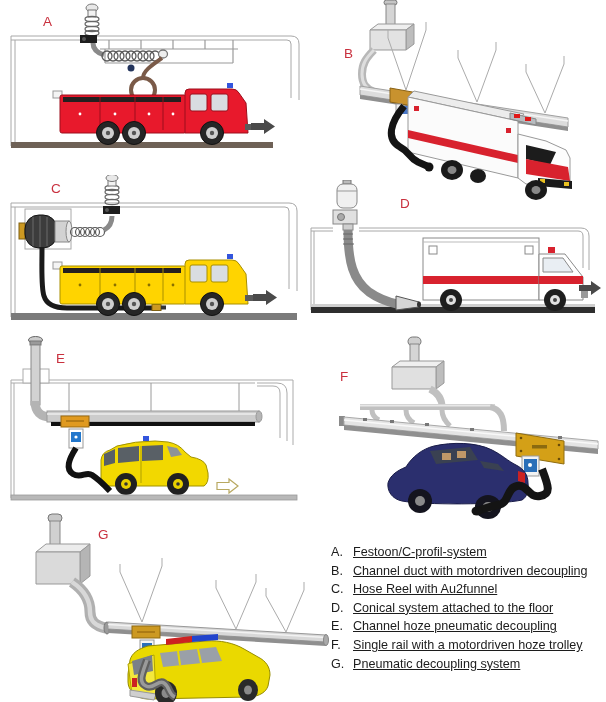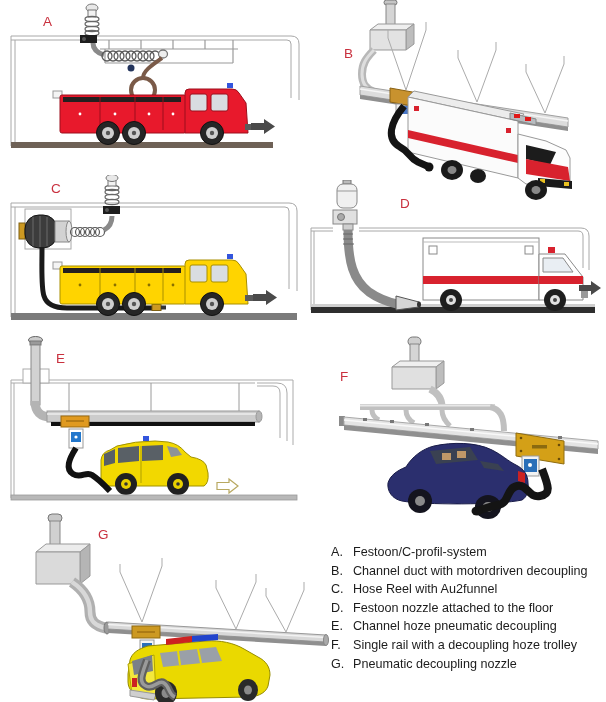--- a/index.html
+++ b/index.html
@@ -5,21 +5,21 @@
   html,body{margin:0;padding:0;background:#ffffff;}
   #stage{position:relative;width:606px;height:702px;background:#ffffff;overflow:hidden;
          font-family:"Liberation Sans",sans-serif;}
   .panel{position:absolute;}
   .panel-letter{position:absolute;color:#c9303e;font-size:13.5px;font-weight:500;
                 font-family:"Liberation Sans",sans-serif;}
   #legend{position:absolute;left:331px;top:543px;width:262px;color:#1c1c1c;
           font-size:12.6px;line-height:18.6px;}
   .legend-row{display:flex;}
   .legend-key{width:22px;flex:0 0 22px;}
-  .legend-text{flex:1;}
+  .legend-text{flex:1;text-decoration:underline;}
   svg{display:block;}
 </style>
 </head>
 <body>
 
 <div id="stage">
 
   <span class="panel-letter" style="left:43px;top:14px">A</span>
   <svg class="panel" style="left:5px;top:2px" width="300" height="168" viewBox="0 0 300 168">
     <g stroke="#a8a8a8" stroke-width="1" fill="none">
@@ -485,29 +485,29 @@
     <div class="legend-row">
       <span class="legend-key">B.</span>
       <span class="legend-text">Channel duct with motordriven decoupling</span>
     </div>
     <div class="legend-row">
       <span class="legend-key">C.</span>
       <span class="legend-text">Hose Reel with Au2funnel</span>
     </div>
     <div class="legend-row">
       <span class="legend-key">D.</span>
-      <span class="legend-text">Festoon nozzle attached to the floor</span>
+      <span class="legend-text">Conical system attached to the floor</span>
     </div>
     <div class="legend-row">
       <span class="legend-key">E.</span>
       <span class="legend-text">Channel hoze pneumatic decoupling</span>
     </div>
     <div class="legend-row">
       <span class="legend-key">F.</span>
-      <span class="legend-text">Single rail with a decoupling hoze trolley</span>
+      <span class="legend-text">Single rail with a motordriven hoze trolley</span>
     </div>
     <div class="legend-row">
       <span class="legend-key">G.</span>
-      <span class="legend-text">Pneumatic decoupling nozzle</span>
+      <span class="legend-text">Pneumatic decoupling system</span>
     </div>
   </div>
 
 </div>
 
 </body></html>

